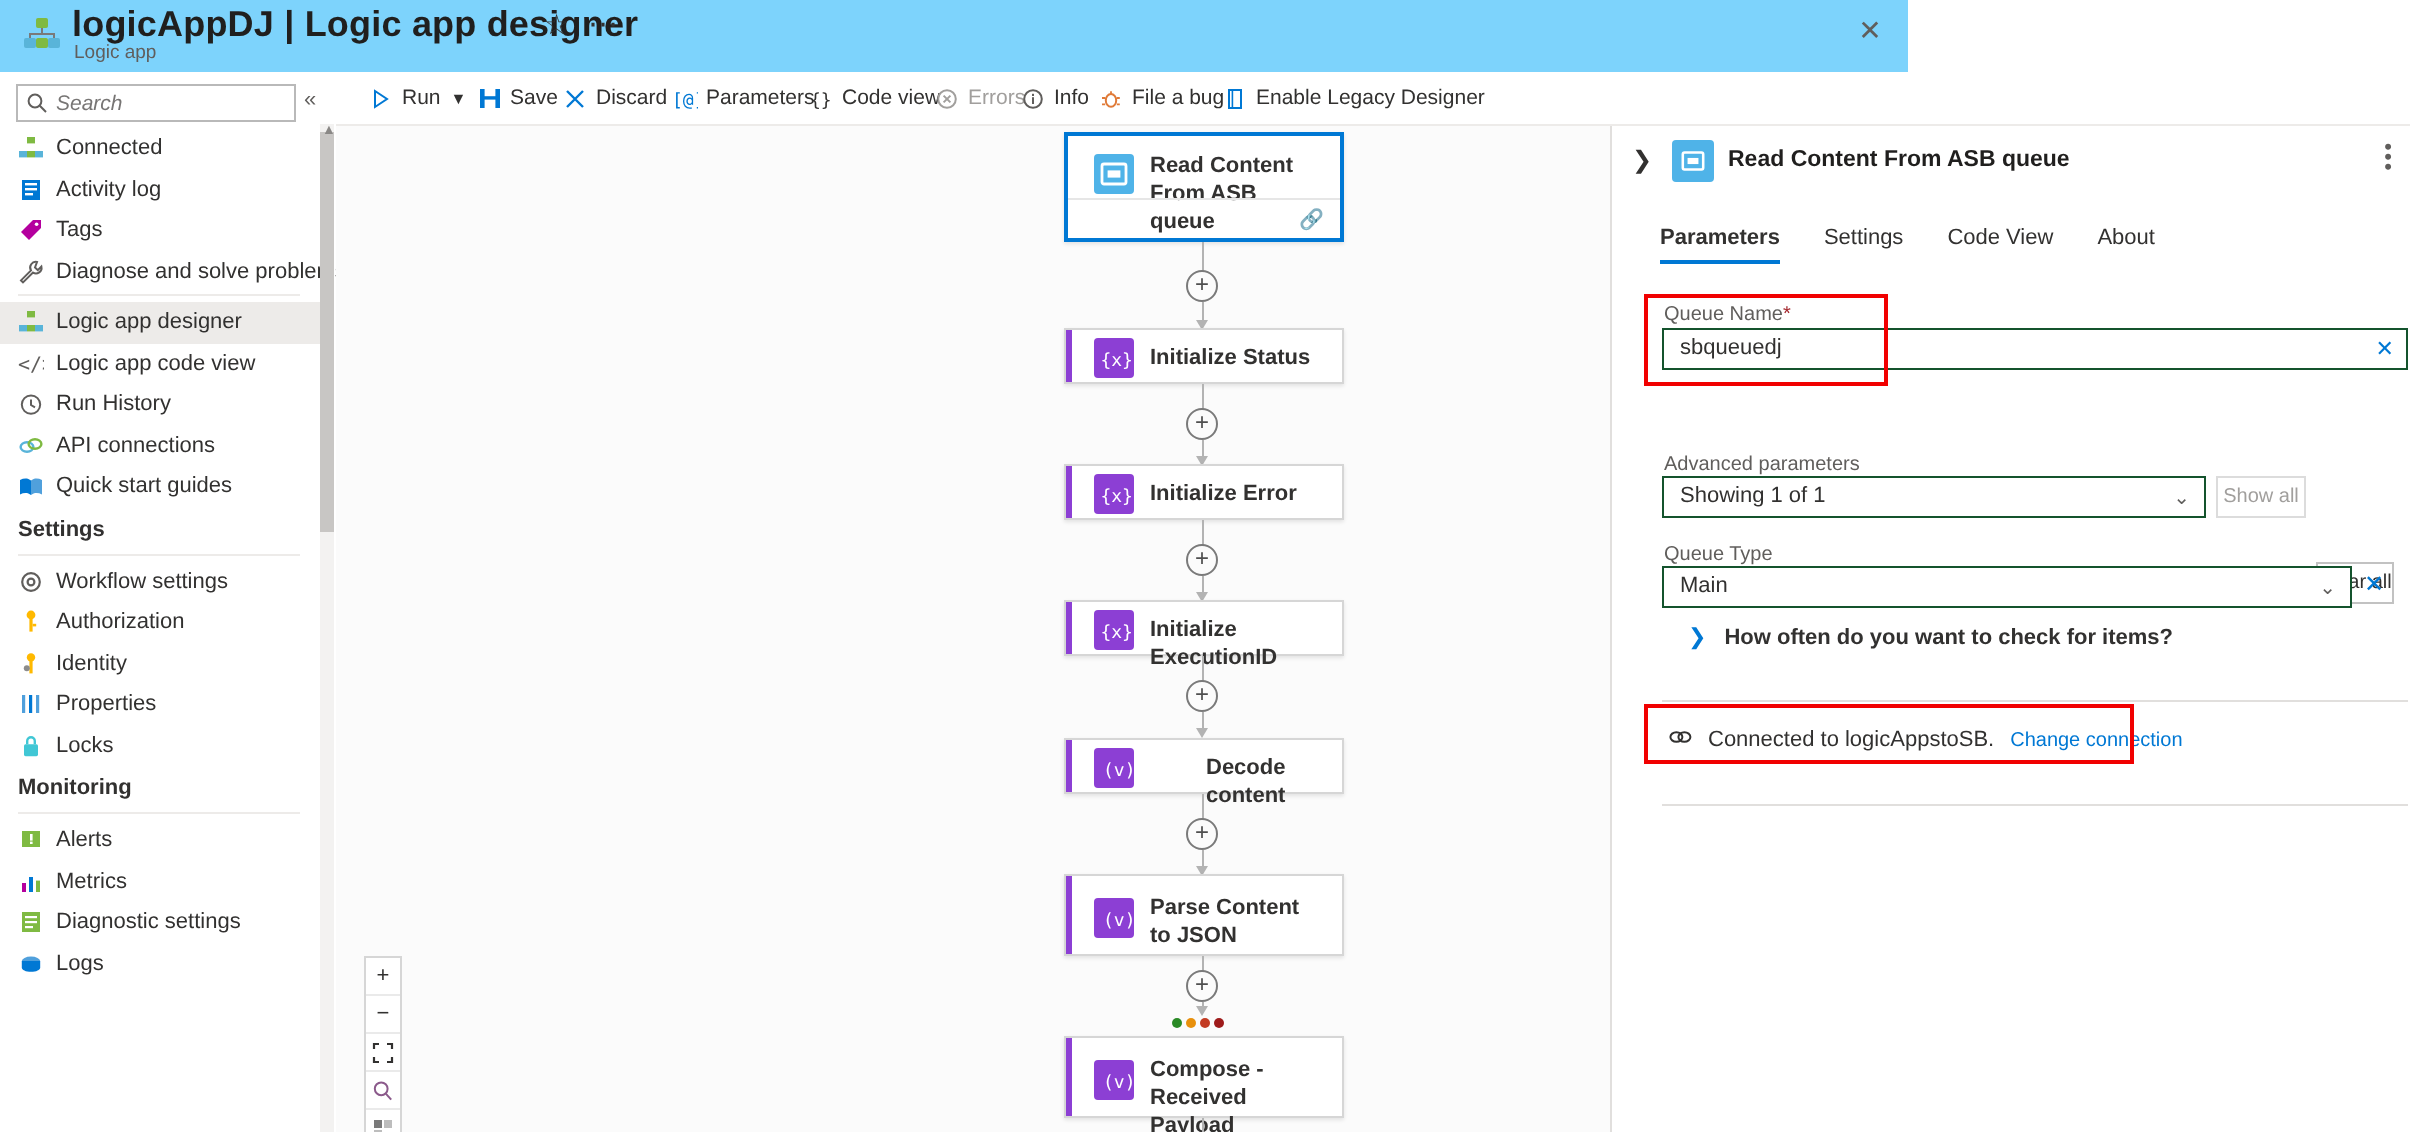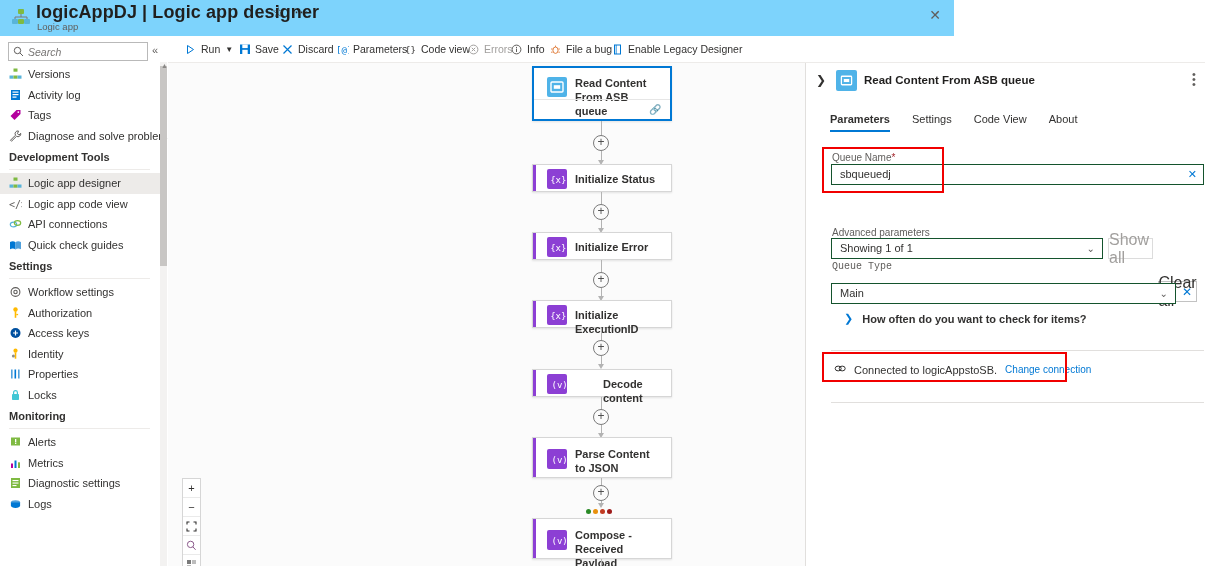--- a/index.html
+++ b/index.html
@@ -86,21 +86,21 @@
   .tab { position: relative; font-size: 11px; color: #323130; padding-bottom: 7px; cursor: pointer; white-space: nowrap; }
   .tab.active { font-weight: 700; }
   .tab.active::after { content: ""; position: absolute; left: 0; right: 0; bottom: 0; height: 2px; background: #0078d4; }
 
   .field-label { position: absolute; font-size: 10px; color: #605e5c; }
   .req { color: #a4262c; }
   .txtbox { position: absolute; border: 1px solid #14532d; background: #fff; height: 21px; }
   .txtbox .val { position: absolute; left: 8px; top: 3px; font-size: 11px; color: #323130; }
   .txtbox .clear { position: absolute; right: 6px; top: 3px; font-size: 11px; color: #0078d4; cursor: pointer; }
   .chev { position: absolute; right: 7px; top: 4px; font-size: 10px; color: #605e5c; }
-  .btn { position: absolute; height: 21px; border: 1px solid #c2c2c2; background: #fff; font-size: 16px; color: #323130; display: flex; align-items: center; justify-content: center; cursor: pointer; }
+  .btn { position: absolute; height: 21px; border: 1px solid #c2c2c2; background: #fff; font-size: 10px; color: #323130; display: flex; align-items: center; justify-content: center; cursor: pointer; }
   .btn.disabled { color: #a19f9d; border-color: #dcdcdc; cursor: default; }
   .x-btn { position: absolute; font-size: 12px; color: #0078d4; cursor: pointer; }
 
   .collapsible { position: absolute; display: flex; align-items: center; font-size: 11px; font-weight: 700; color: #323130; cursor: pointer; }
   .collapsible .cchev { margin-right: 9px; font-size: 11px; font-weight: 400; color: #0078d4; }
 
   .hr { position: absolute; height: 1px; background: #e1dfdd; }
 
   .conn-row { position: absolute; display: flex; align-items: center; font-size: 11px; color: #323130; }
   .conn-row .plug { margin-right: 7px; font-size: 11px; color: #323130; }
@@ -146,21 +146,21 @@
 
       <div class="nav-item">
         <span class="ni-icon">
           <svg width="13" height="13" viewBox="0 0 13 13">
               <rect x="4.5" y="1" width="4" height="3.2" fill="#7fba42"></rect>
               <rect x="0.5" y="8" width="4" height="3.2" fill="#59b4d9"></rect>
               <rect x="4.5" y="8" width="4" height="3.2" fill="#7fba42"></rect>
               <rect x="8.5" y="8" width="4" height="3.2" fill="#59b4d9"></rect>
             </svg>
         </span>
-        <span>Versions</span>
+        <span>Connected</span>
       </div>
       <div class="nav-item">
         <span class="ni-icon">
           <svg width="13" height="13" viewBox="0 0 13 13">
               <rect x="2" y="1.5" width="9" height="10" fill="#0078d4"></rect>
               <rect x="3.5" y="3" width="6" height="1.2" fill="#fff"></rect>
               <rect x="3.5" y="5.5" width="6" height="1.2" fill="#fff"></rect>
               <rect x="3.5" y="8" width="4" height="1.2" fill="#fff"></rect>
             </svg>
         </span>
@@ -177,21 +177,20 @@
       </div>
       <div class="nav-item">
         <span class="ni-icon">
           <svg width="13" height="13" viewBox="0 0 13 13">
               <path d="M9.5 1.5a2.8 2.8 0 00-3 4.2L1.5 10.7l1 1 5-4.9a2.8 2.8 0 004.2-3l-1.8 1.8-1.4-1.4z" fill="none" stroke="#605e5c" stroke-width="1"></path>
             </svg>
         </span>
         <span>Diagnose and solve problems</span>
       </div>
 
-      <div class="nav-group">Development Tools</div>
       <div class="nav-sep"></div>
       <div class="nav-item selected">
         <span class="ni-icon">
           <svg width="13" height="13" viewBox="0 0 13 13">
               <rect x="4.5" y="1" width="4" height="3.2" fill="#7fba42"></rect>
               <rect x="0.5" y="8" width="4" height="3.2" fill="#59b4d9"></rect>
               <rect x="4.5" y="8" width="4" height="3.2" fill="#7fba42"></rect>
               <rect x="8.5" y="8" width="4" height="3.2" fill="#59b4d9"></rect>
             </svg>
         </span>
@@ -201,34 +200,43 @@
         <span class="ni-icon">
           <svg width="13" height="13" viewBox="0 0 13 13">
               <text x="0" y="10" font-size="10" fill="#605e5c" font-family="monospace">&lt;/&gt;</text>
             </svg>
         </span>
         <span>Logic app code view</span>
       </div>
       <div class="nav-item">
         <span class="ni-icon">
           <svg width="13" height="13" viewBox="0 0 13 13">
+              <circle cx="6.5" cy="6.8" r="4.6" fill="none" stroke="#605e5c" stroke-width="1"></circle>
+              <path d="M6.5 4.2v2.8l2 1.2" stroke="#605e5c" stroke-width="1" fill="none"></path>
+            </svg>
+        </span>
+        <span>Run History</span>
+      </div>
+      <div class="nav-item">
+        <span class="ni-icon">
+          <svg width="13" height="13" viewBox="0 0 13 13">
               <ellipse cx="4.5" cy="7" rx="3.2" ry="2.4" fill="none" stroke="#59b4d9" stroke-width="1.2"></ellipse>
               <ellipse cx="8.5" cy="5.5" rx="3.2" ry="2.4" fill="none" stroke="#7fba42" stroke-width="1.2"></ellipse>
             </svg>
         </span>
         <span>API connections</span>
       </div>
       <div class="nav-item">
         <span class="ni-icon">
           <svg width="13" height="13" viewBox="0 0 13 13">
               <path d="M1 3.5c2-1 4-1 5.5.3V11c-1.5-1.3-3.5-1.3-5.5-.3z" fill="#0078d4"></path>
               <path d="M12 3.5c-2-1-4-1-5.5.3V11c1.5-1.3 3.5-1.3 5.5-.3z" fill="#50a0dc"></path>
             </svg>
         </span>
-        <span>Quick check guides</span>
+        <span>Quick start guides</span>
       </div>
 
       <div class="nav-group">Settings</div>
       <div class="nav-sep"></div>
       <div class="nav-item">
         <span class="ni-icon">
           <svg width="13" height="13" viewBox="0 0 13 13">
               <circle cx="6.5" cy="6.5" r="4.4" fill="none" stroke="#605e5c" stroke-width="1.1"></circle>
               <circle cx="6.5" cy="6.5" r="1.7" fill="none" stroke="#605e5c" stroke-width="1.1"></circle>
             </svg>
@@ -237,29 +245,20 @@
       </div>
       <div class="nav-item">
         <span class="ni-icon">
           <svg width="13" height="13" viewBox="0 0 13 13">
               <circle cx="6.5" cy="3" r="2.2" fill="#ffb900"></circle>
               <rect x="5.7" y="4.8" width="1.6" height="6.5" fill="#ffb900"></rect>
               <rect x="7.3" y="7.4" width="1.8" height="1.3" fill="#ffb900"></rect>
             </svg>
         </span>
         <span>Authorization</span>
-      </div>
-      <div class="nav-item">
-        <span class="ni-icon">
-          <svg width="13" height="13" viewBox="0 0 13 13">
-              <circle cx="6.5" cy="6.5" r="5" fill="#0050a0"></circle>
-              <path d="M4 6.5h5M6.5 4v5" stroke="#fff" stroke-width="1.2"></path>
-            </svg>
-        </span>
-        <span>Access keys</span>
       </div>
       <div class="nav-item">
         <span class="ni-icon">
           <svg width="13" height="13" viewBox="0 0 13 13">
               <circle cx="6.5" cy="3.2" r="2.1" fill="#ffb900"></circle>
               <rect x="5.7" y="5" width="1.6" height="6.2" fill="#ffb900"></rect>
               <circle cx="4.4" cy="8.6" r="1.5" fill="#8c8c8c"></circle>
             </svg>
         </span>
         <span>Identity</span>
@@ -589,21 +588,21 @@
     </div>
 
     <div class="field-label" style="left:26px; top:164px;">Advanced parameters</div>
     <div class="txtbox" style="left:25px; top:175px; width:272px;">
       <span class="val">Showing 1 of 1</span>
       <span class="chev">⌄</span>
     </div>
     <div class="btn disabled" style="left:302px; top:175px; width:45px;">Show all</div>
     <div class="btn" style="left:352px; top:175px; width:39px;margin-top:43px;">Clear all</div>
 
-    <div class="field-label" style="left:26px; top:198px;font-family:Liberation Mono, monospace;">Queue Type</div>
+    <div class="field-label" style="left:26px; top:209px;">Queue Type</div>
     <div class="txtbox" style="left:25px; top:220px; width:345px;">
       <span class="val">Main</span>
       <span class="chev">⌄</span>
     </div>
     <div class="x-btn" style="left:376px; top:222px;">✕</div>
 
     <div class="collapsible" style="left:38px; top:249px;">
       <span class="cchev">❯</span>
       <span>How often do you want to check for items?</span>
     </div>

